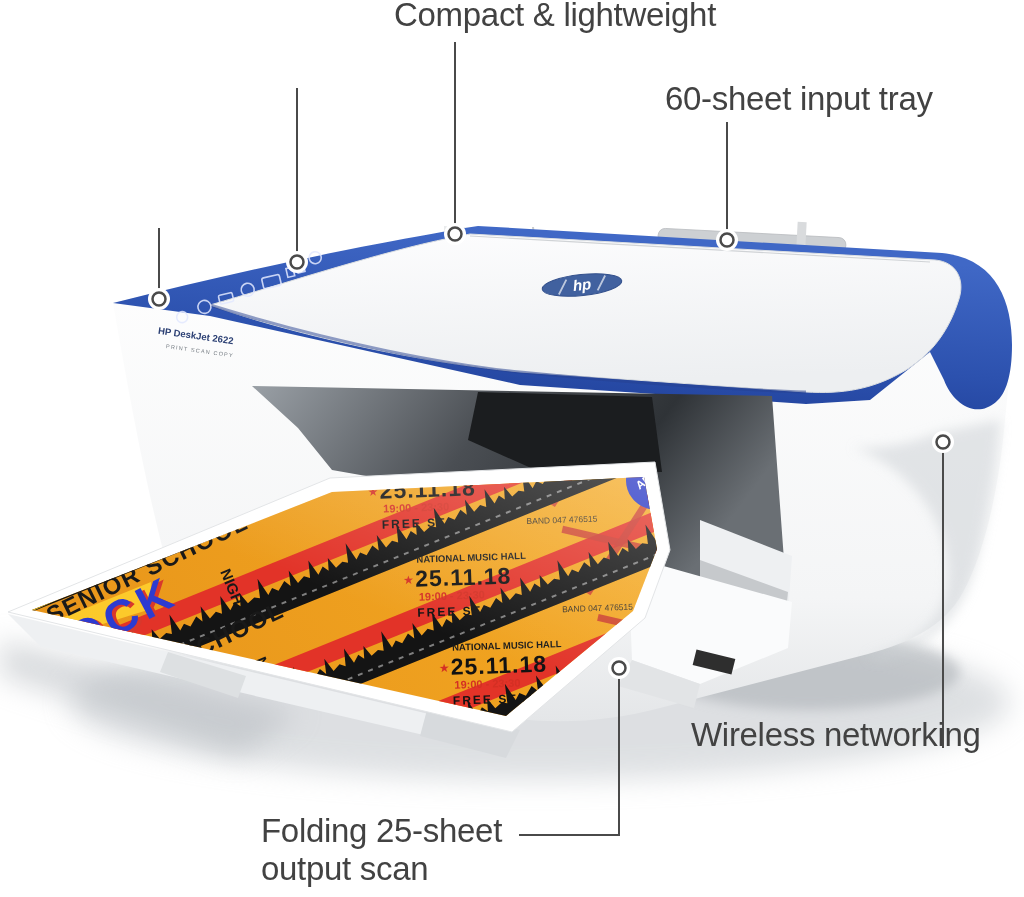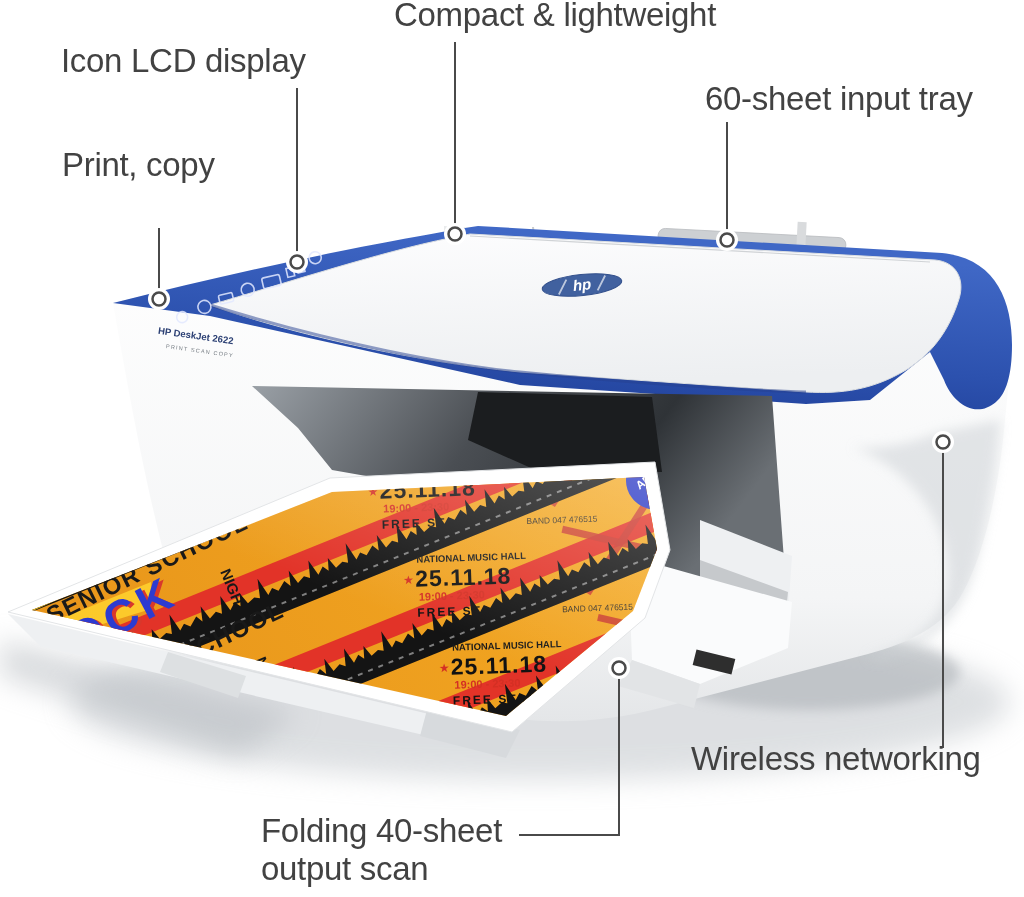--- a/index.html
+++ b/index.html
@@ -218,28 +218,26 @@
         </g>
     <g>
           <circle cx="619" cy="668" r="11" fill="#ffffff"></circle>
           <circle cx="619" cy="668" r="6.5" fill="#ffffff" stroke="#4a4a4a" stroke-width="2.5"></circle>
         </g>
   </g>
 </svg>
 
 <div class="callout-label" style="left:394px;top:-4px;">Compact &amp; lightweight</div>
 
-<div class="callout-label" style="left:61px;top:42px;">Icon LCD display</div>
 
 <div class="callout-label" style="left:62px;top:146px;">
-  <span style="display:block">Print, copy</span>
 </div>
 
-<div class="callout-label" style="left:705px;top:80px;">60-sheet input tray</div>
-
-<div class="callout-label" style="left:691px;top:740px;">Wireless networking</div>
+<div class="callout-label" style="left:665px;top:80px;">60-sheet input tray</div>
+
+<div class="callout-label" style="left:691px;top:716px;">Wireless networking</div>
 
 <div class="callout-label" style="left:261px;top:812px;">
-  <span style="display:block">Folding 40-sheet</span>
+  <span style="display:block">Folding 25-sheet</span>
   <span style="display:block">output scan</span>
 </div>
 
 </div>
 
 </body></html>

